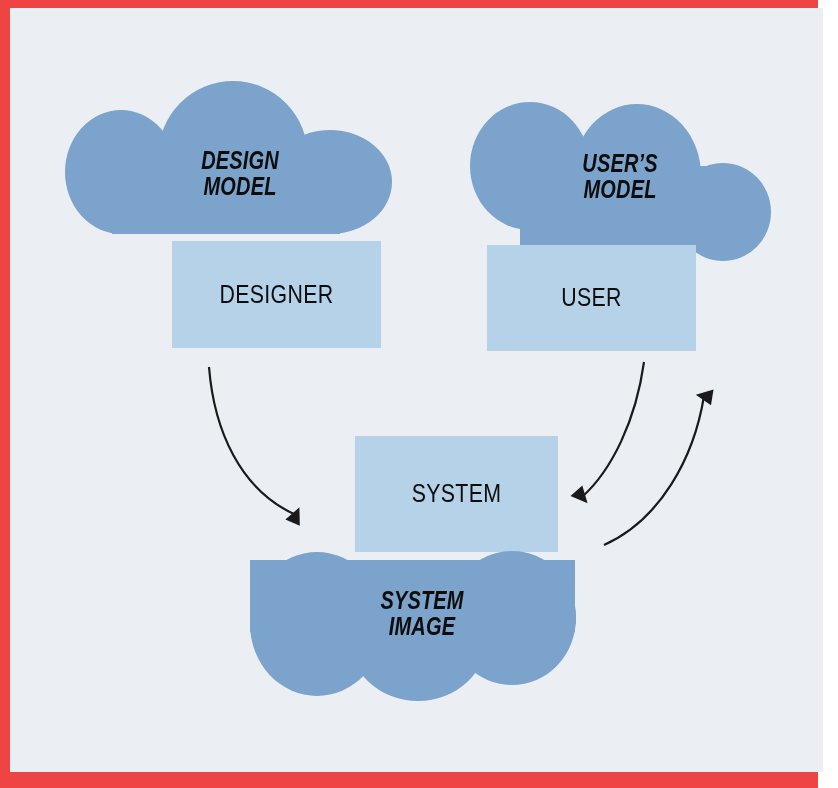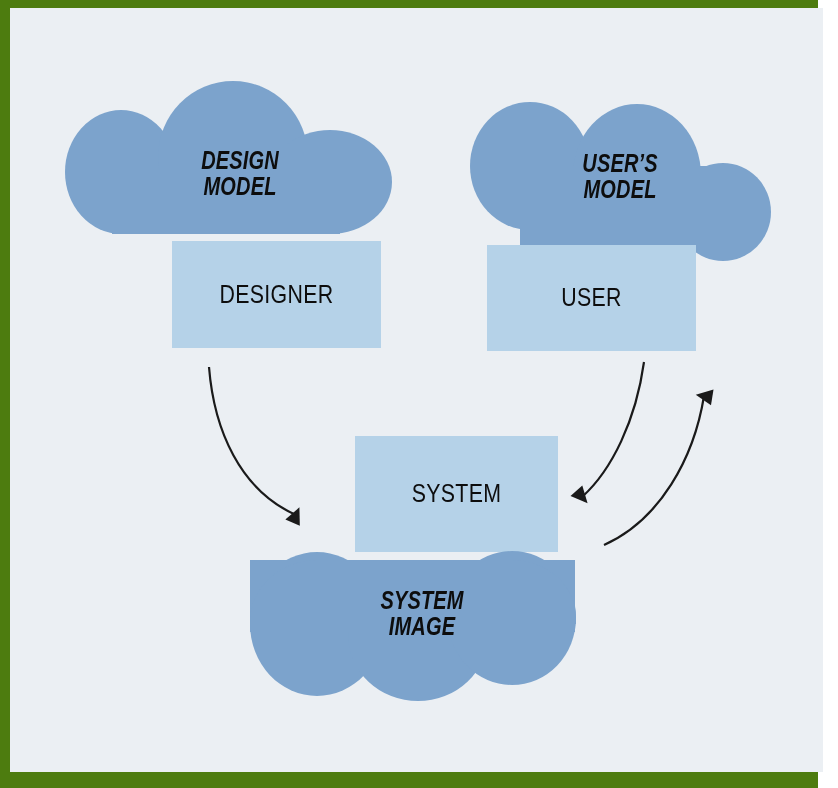--- a/index.html
+++ b/index.html
@@ -10,21 +10,21 @@
   body {
     width: 838px;
     height: 788px;
     overflow: hidden;
     font-family: "Liberation Sans", sans-serif;
   }
   #canvas {
     position: relative;
     width: 818px;
     height: 788px;
-    background: #4d7c0f;
+    background: #ef4444;
   }
   #stage {
     position: absolute;
     left: 10px;
     top: 8px;
     width: 813px;
     height: 764px;
     background: #ebeff3;
   }
   #diagram-svg {

